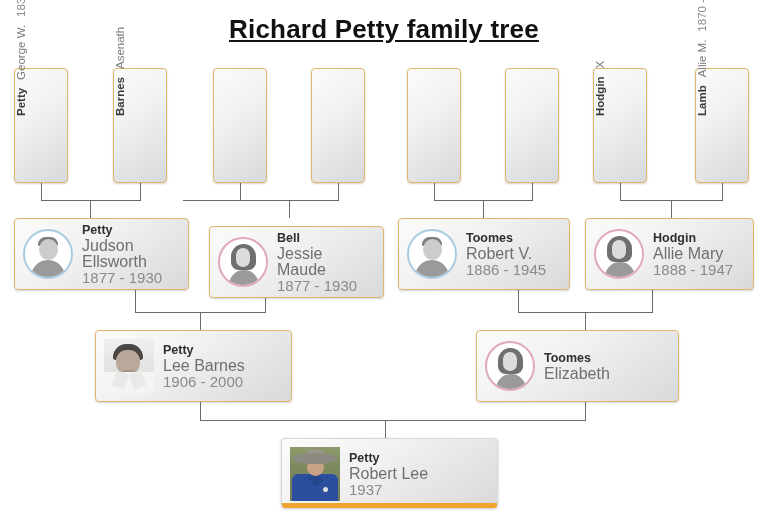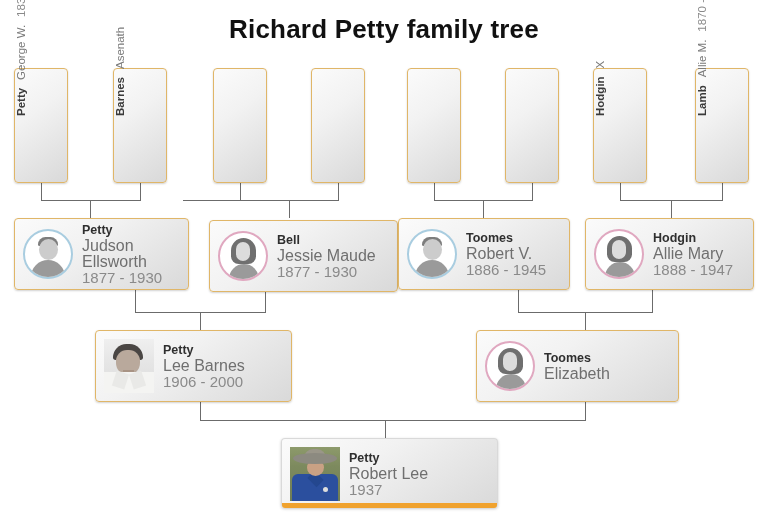--- a/index.html
+++ b/index.html
@@ -5,21 +5,21 @@
   html,body{margin:0;padding:0;}
   body{
     width:768px;height:514px;background:#ffffff;
     font-family:"Liberation Sans","DejaVu Sans",sans-serif;
     overflow:hidden;position:relative;
   }
   #tree{position:absolute;left:0;top:0;width:768px;height:514px;}
 
   .title{
     position:absolute;left:0;top:14px;width:768px;text-align:center;
-    font-size:26px;font-weight:bold;color:#111111;letter-spacing:.2px;
+    font-size:26px;font-weight:bold;color:#111111;letter-spacing:.2px;text-decoration:underline;
   }
 
   
   .lines{position:absolute;left:0;top:0;width:768px;height:514px;pointer-events:none;}
 
   
   .card{
     position:absolute;box-sizing:border-box;
     border:1px solid #e0b668;border-radius:4px;
     background:linear-gradient(145deg,#fbfbfb 0%,#f2f2f2 38%,#d9d9d9 100%);
@@ -165,21 +165,21 @@
         <div class="head"></div>
         <div class="body"></div>
     </div>
     <div class="info">
       <span class="sn">Petty</span>
       <span class="gn">Judson Ellsworth</span>
       <span class="dt">1877 - 1930</span>
     </div>
   </div>
 
-  <div class="card pcard" style="left:209px;top:220px;width:189px;">
+  <div class="card pcard" style="left:209px;top:226px;width:175px;">
     <div class="av female">
       <div class="hair"></div>
         <div class="face"></div>
         <div class="body"></div>
     </div>
     <div class="info">
       <span class="sn">Bell</span>
       <span class="gn">Jessie Maude</span>
       <span class="dt">1877 - 1930</span>
     </div>

